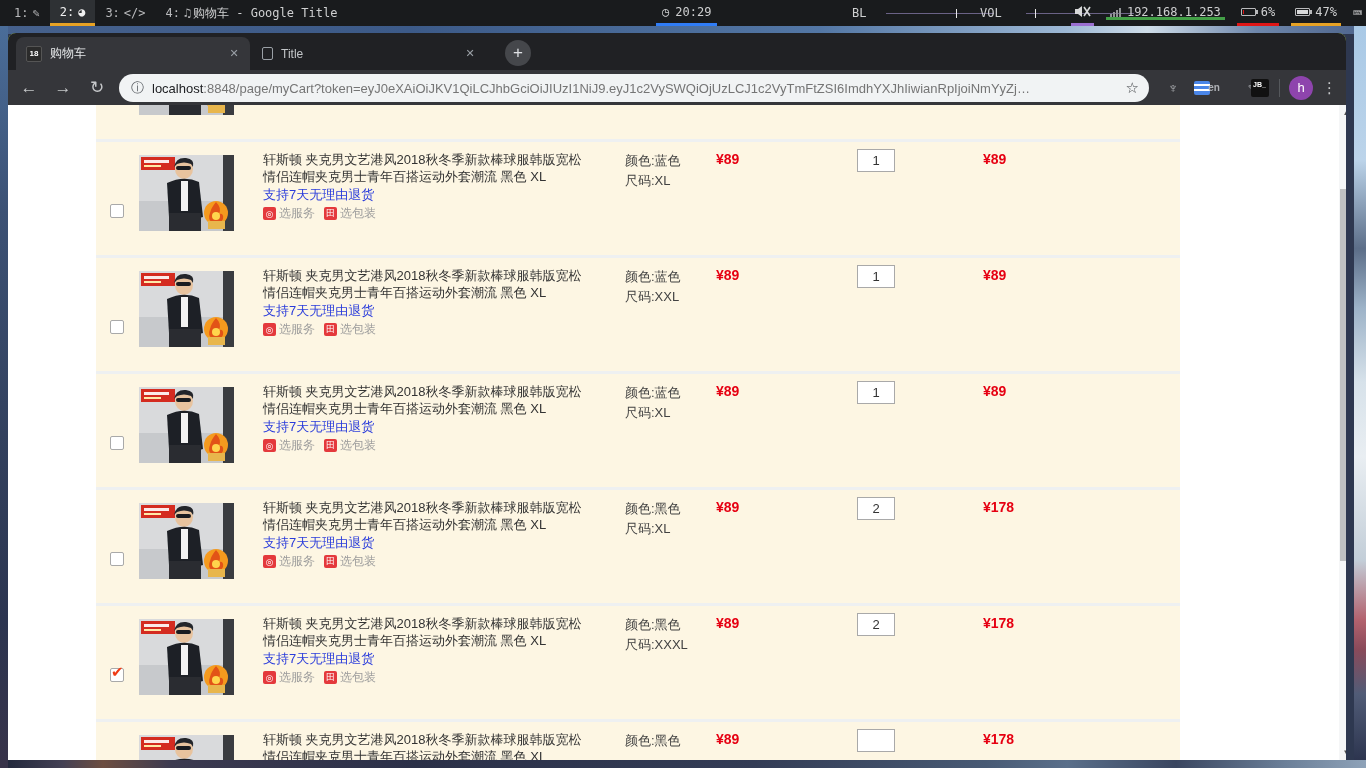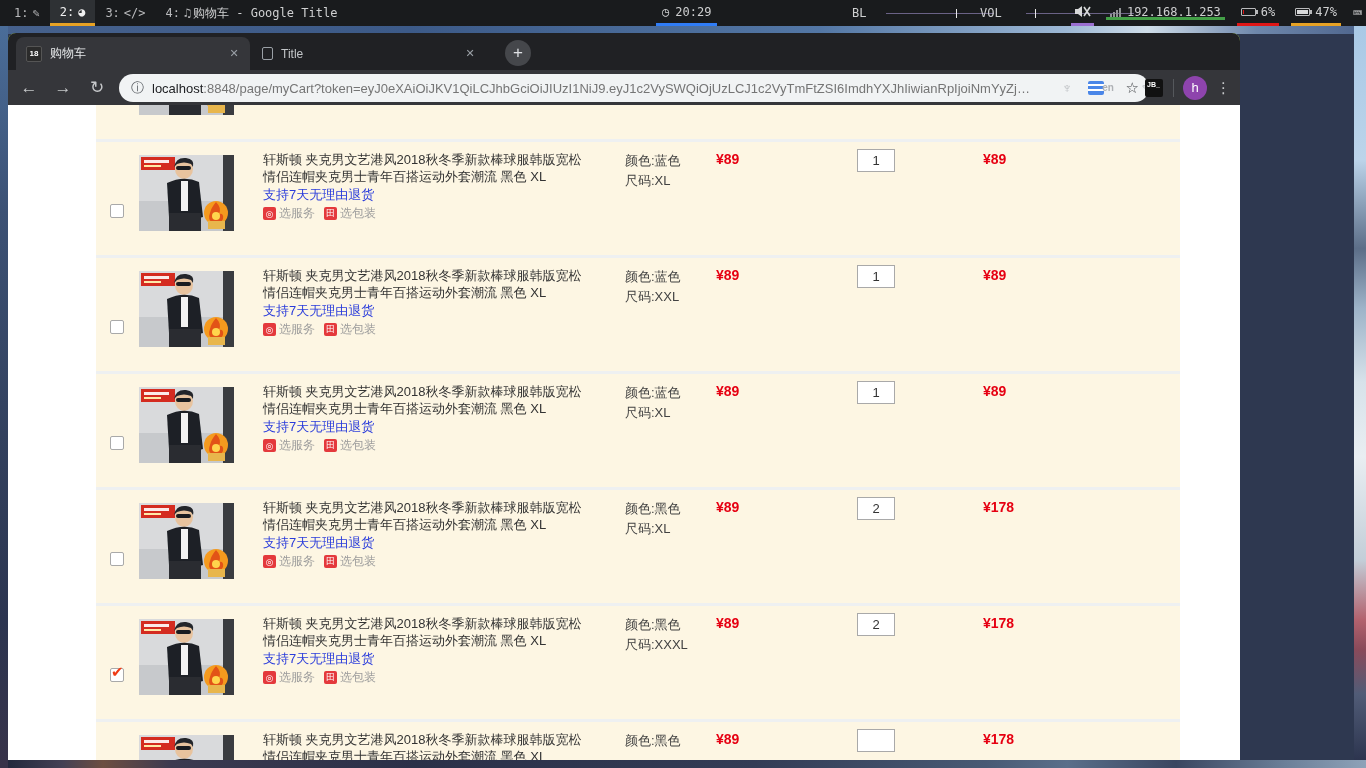--- a/index.html
+++ b/index.html
@@ -37,21 +37,21 @@
   .m-bat2 { border-bottom:3px solid #e7a224; gap:5px; padding:0 4px; }
   .sig { display:flex; align-items:flex-end; gap:1px; height:10px; }
   .sig i { width:2px; background:#8f9294; display:block; }
   .bat { position:relative; width:15px; height:8px; border:1px solid #b9babc; border-radius:1px; }
   .bat::after { content:""; position:absolute; right:-3px; top:1px; width:2px; height:4px; background:#b9babc; }
   .bat i { position:absolute; left:1px; top:1px; bottom:1px; display:block; }
   .kbd-glyph { font-size:15px; }
   .mod, .ws-item { white-space:nowrap; }
 
   
-  .chrome { position:absolute; left:8px; top:33px; width:1232px; height:727px; background:#bef264;
+  .chrome { position:absolute; left:8px; top:33px; width:1338px; height:727px; background:#bef264;
     border-radius:8px 8px 0 0; overflow:hidden; }
   .tabbar { position:relative; height:37px; background:#202124; }
   .tab { position:absolute; top:4px; height:33px; width:234px; display:flex; align-items:center;
     padding:0 8px 0 10px; color:#c3c6c9; font-size:12px; }
   .tab.active { background:#35363a; border-radius:8px 8px 0 0; color:#e6e8ea; }
   .tab .fav18 { width:16px; height:16px; background:#2b2b2b; border:1px solid #555; border-radius:2px;
     color:#fff; font-size:8px; font-weight:bold; display:flex; align-items:center; justify-content:center; }
   .tab .favdoc { width:11px; height:13px; border:1.5px solid #9aa0a6; border-radius:2px; background:transparent; }
   .tab .tab-title { flex:1; margin-left:8px; overflow:hidden; white-space:nowrap; }
   .tab .tab-close { width:16px; height:16px; border-radius:50%; display:flex; align-items:center;

